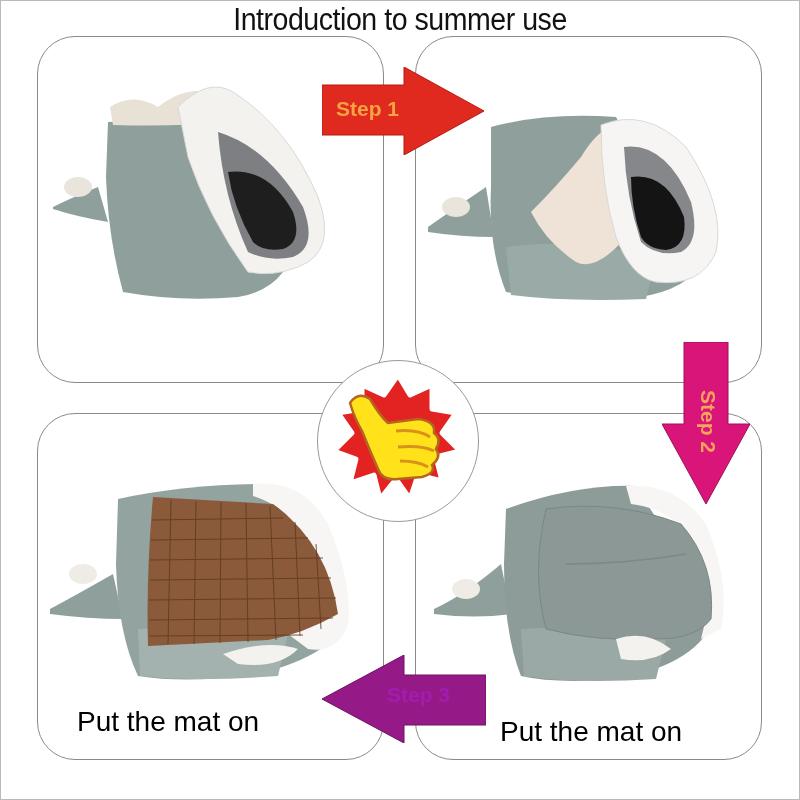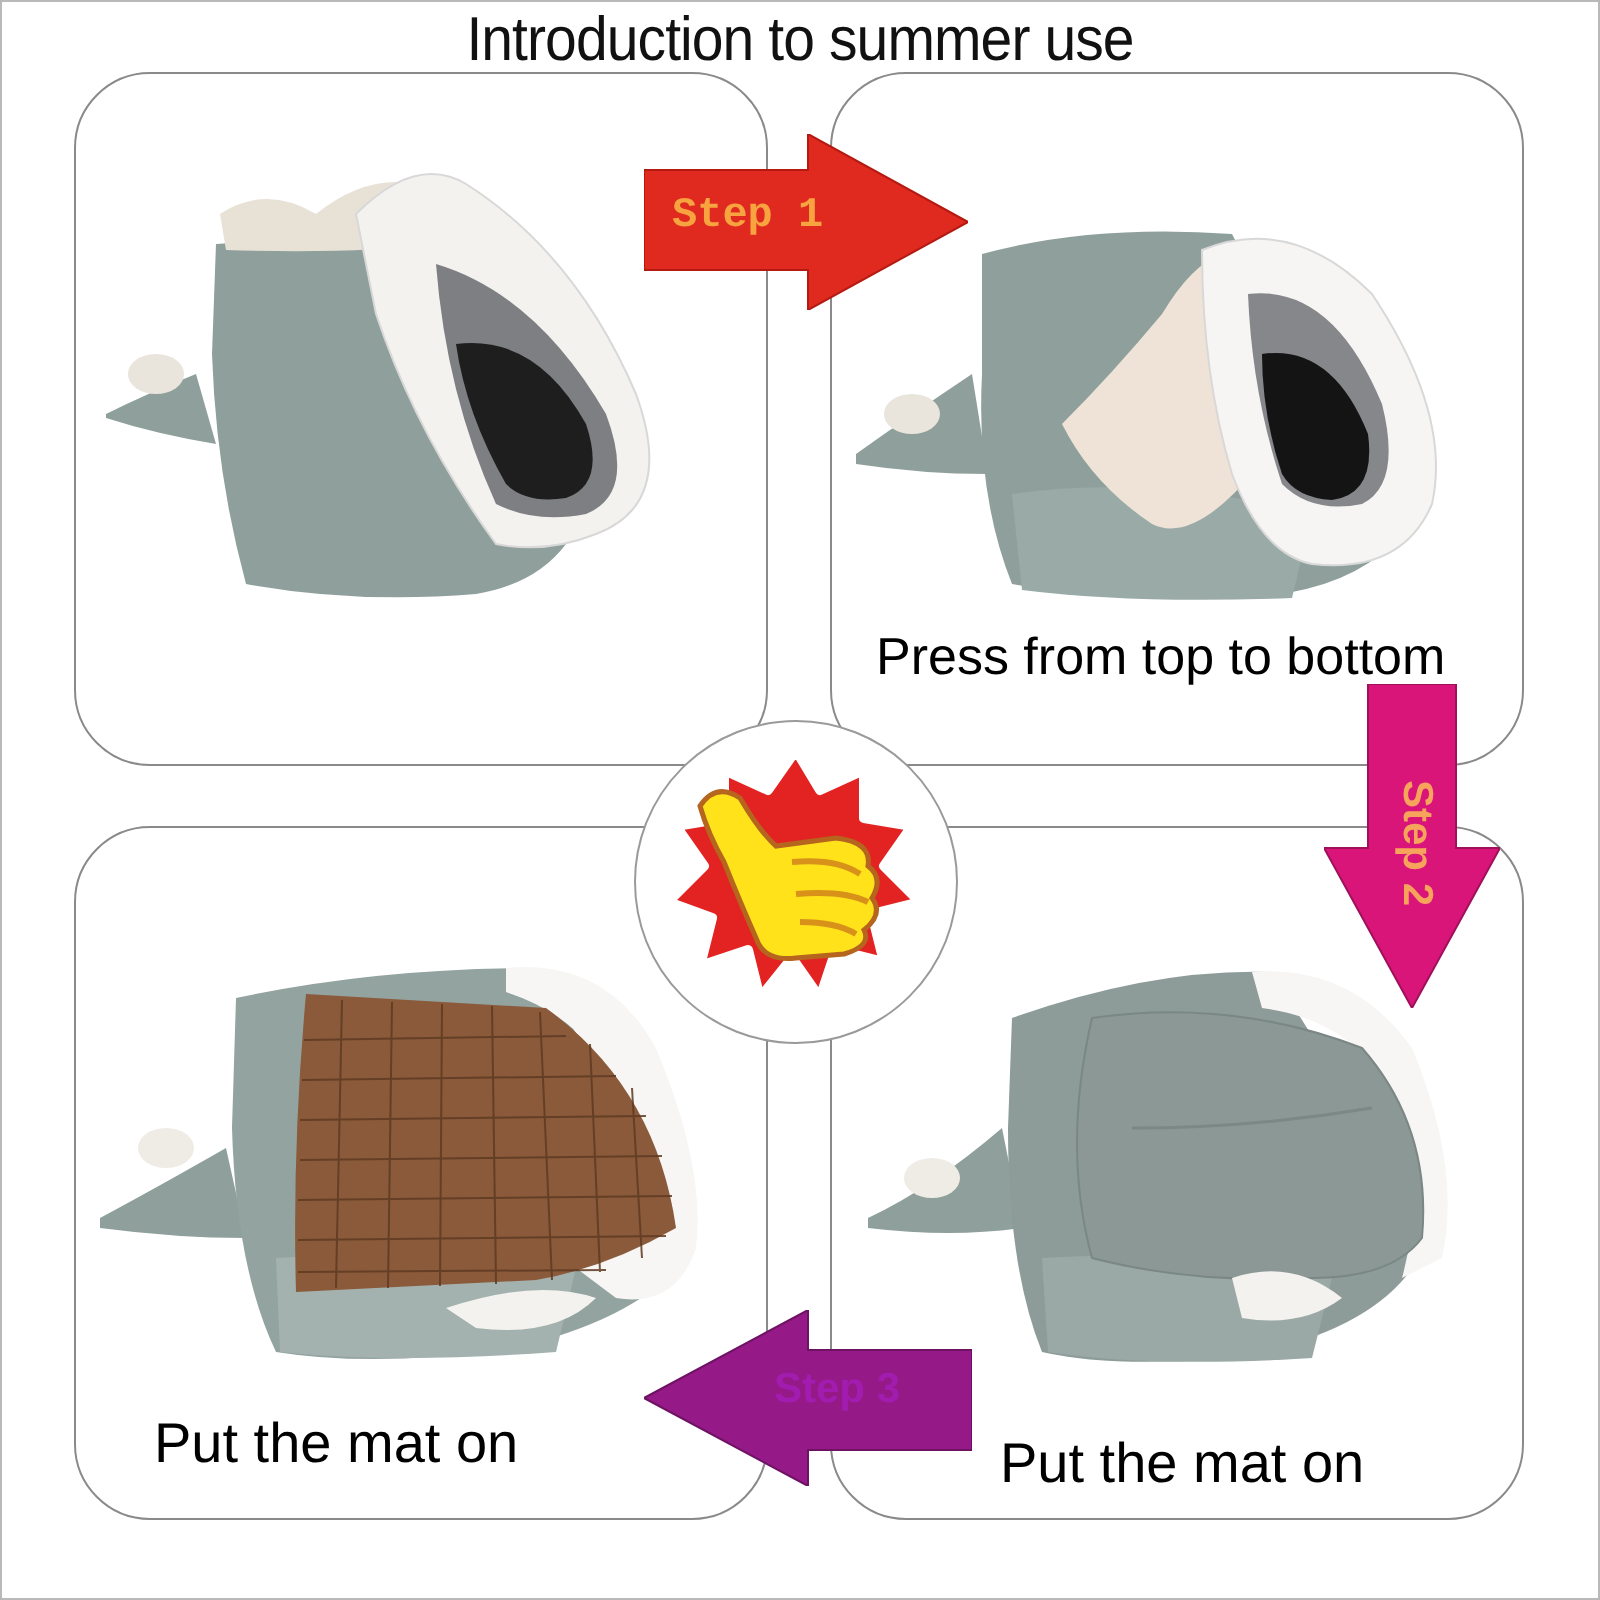--- a/index.html
+++ b/index.html
@@ -34,21 +34,21 @@
     .illus { position: absolute; left: 0; top: 0; }
     .badge {
       position: absolute; left: 317px; top: 360px; width: 160px; height: 160px;
       border-radius: 50%; background: #fff; border: 1px solid #9a9a9a;
     }
     .arrow { position: absolute; }
     .arrow-label {
       position: absolute; color: #f6a95a; font-weight: bold; font-size: 21px;
       white-space: nowrap;
     }
-    .a1 { left: 322px; top: 67px; width: 162px; height: 88px; font-family: Liberation Mono, monospace; }
+    .a1 { left: 322px; top: 67px; width: 162px; height: 88px; }
     .a1 .arrow-label { left: 14px; top: 30px; color: #f7a340; }
     .a2 { left: 662px; top: 342px; width: 88px; height: 162px; }
     .a2 .arrow-label { left: 20px; top: 48px; transform: rotate(90deg); transform-origin: left top; left: 58px; color: #f6a35c; }
     .a3 { left: 322px; top: 655px; width: 164px; height: 88px; }
     .a3 .arrow-label { left: 65px; top: 28px; color: #a21caf; }
   </style>
 </head>
 <body>
 
 <div class="frame"></div>
@@ -79,21 +79,20 @@
     <ellipse cx="40" cy="170" rx="14" ry="10" fill="#e9e4dc"></ellipse>
     <path d="M75 90 Q130 75 200 80 L280 235 Q250 265 180 262 Q120 260 90 255 Q72 210 75 150 Z" fill="#8fa09c"></path>
     <path d="M90 210 Q160 200 240 220 L230 262 Q150 265 95 258 Z" fill="#9aaba7"></path>
 
     <path d="M115 175 Q140 150 165 120 Q180 95 195 90 L210 200 Q180 235 160 225 Q130 205 115 175 Z" fill="#eee3d6"></path>
 
     <path d="M185 88 Q230 70 270 110 Q310 170 300 215 Q285 250 240 245 Q215 240 200 200 Q185 150 185 88 Z" fill="#f6f5f3" stroke="#d8d8d8" stroke-width="1"></path>
     <path d="M208 110 Q250 105 275 165 Q285 205 265 215 Q240 220 225 205 Q210 160 208 110 Z" fill="#85878a"></path>
     <path d="M215 140 Q250 135 268 180 Q272 210 250 213 Q232 212 225 200 Q215 170 215 140 Z" fill="#141414"></path>
   </svg>
-  <div class="caption">Press from top to bottom</div>
 </div>
 
 <div class="panel p3">
   <svg class="illus" width="345" height="345" viewBox="0 0 345 345">
     <path d="M12 195 Q40 180 75 160 L85 205 Q50 205 12 200 Z" fill="#8fa09c"></path>
     <ellipse cx="45" cy="160" rx="14" ry="10" fill="#efece6"></ellipse>
     <path d="M80 85 Q150 70 230 70 L310 200 Q300 240 220 260 Q150 270 100 262 Q80 220 78 150 Z" fill="#93a3a0"></path>
     <path d="M100 215 Q170 210 250 220 L240 262 Q160 268 102 262 Z" fill="#a3b2af"></path>
     <path d="M215 70 Q265 65 290 110 Q315 170 310 210 Q300 240 270 235 L250 220 Q280 190 270 130 Q255 95 215 82 Z" fill="#f7f6f4"></path>
     <path d="M185 240 Q230 225 260 235 Q240 255 200 250 Z" fill="#f4f2ee"></path>

